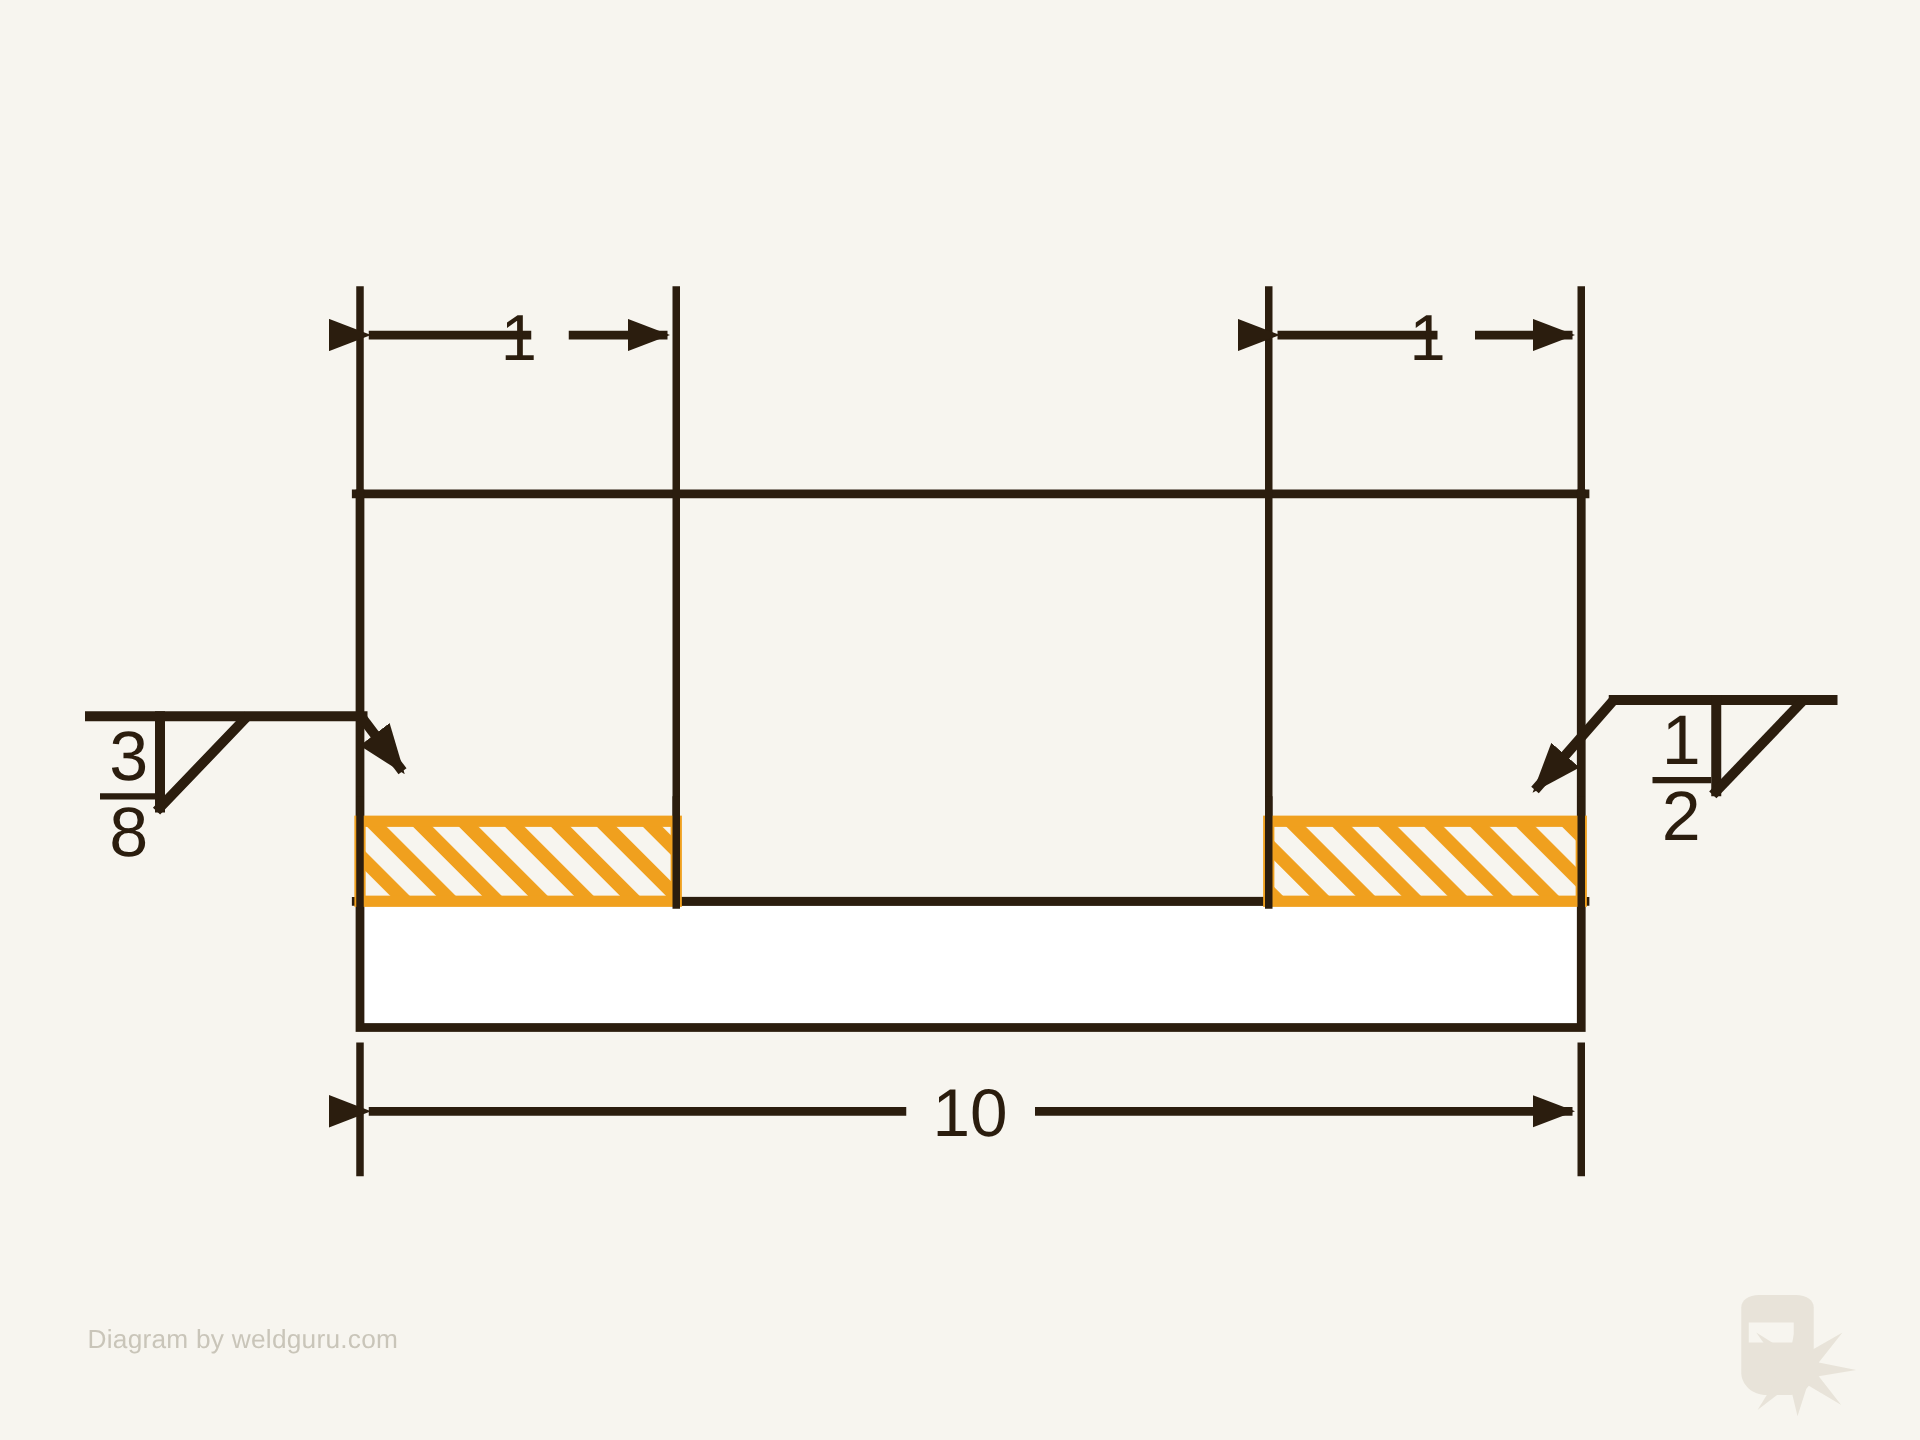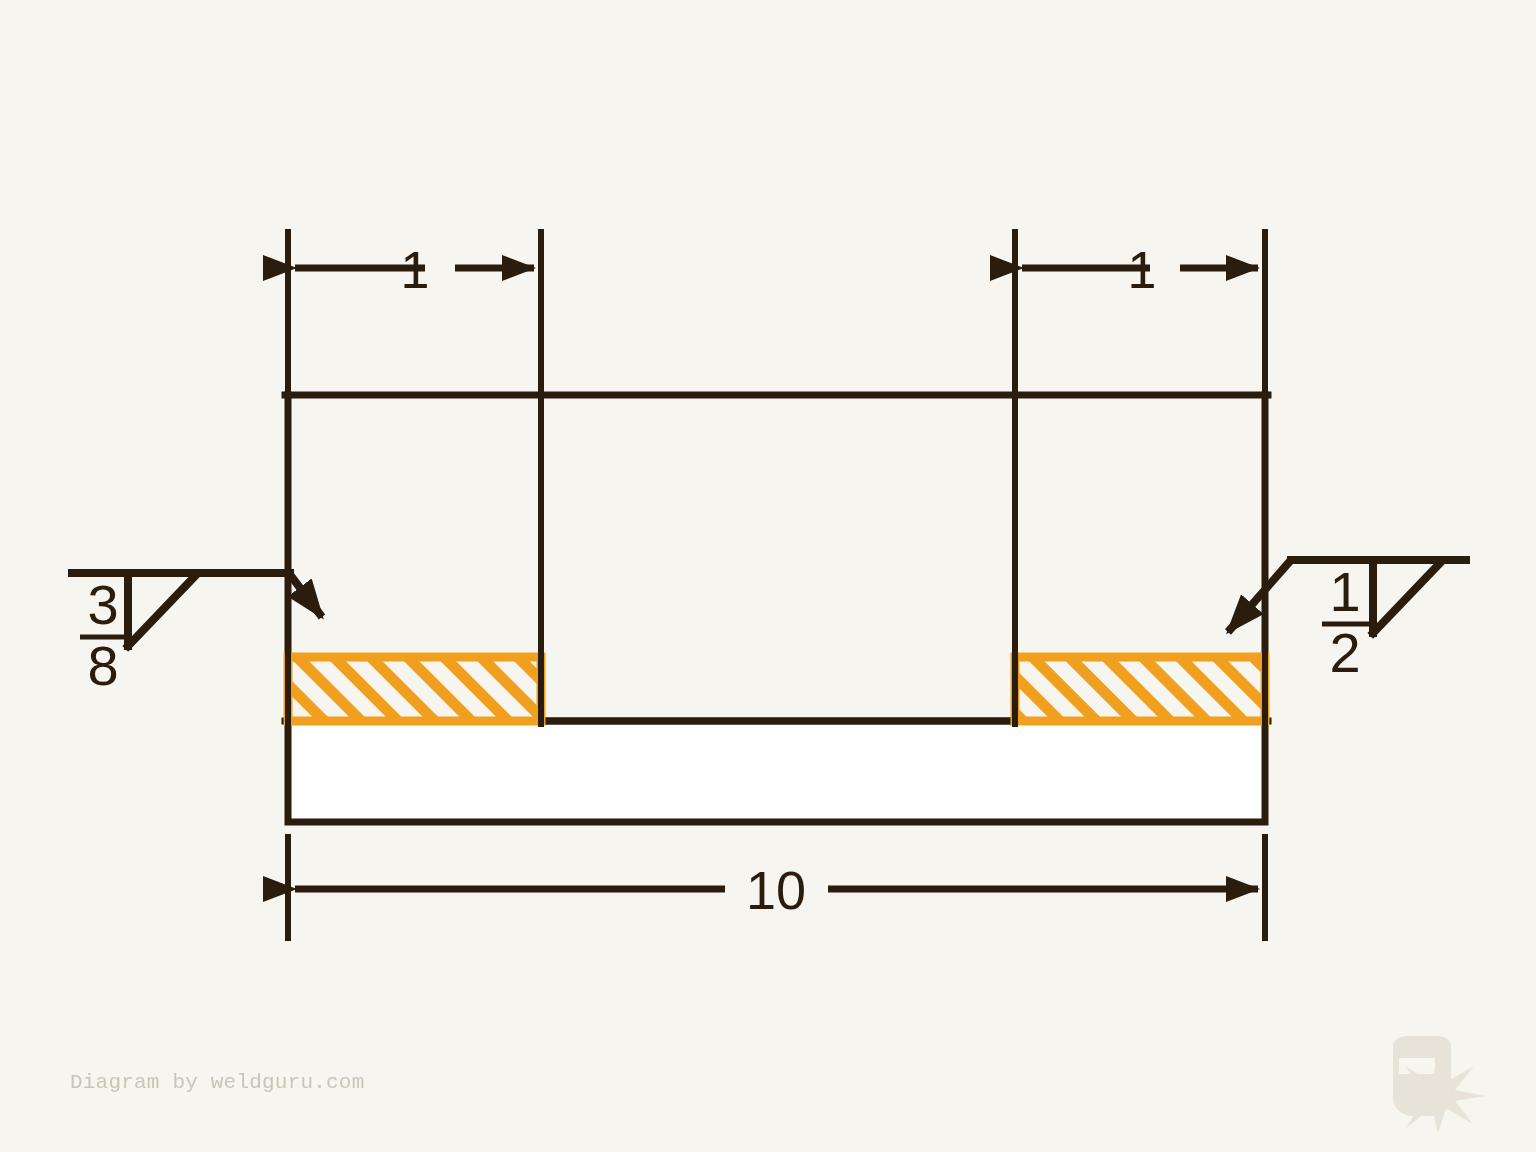--- a/index.html
+++ b/index.html
@@ -27,23 +27,22 @@
     height: 1152px;
     display: block;
   }
   .credit {
     position: absolute;
     left: 70px;
     top: 1060px;
     font-size: 21px;
     color: #c9c5b9;
     letter-spacing: 0.2px;
-    font-family: Liberation Mono, monospace;
+    font-family: Liberation Sans, sans-serif;
     white-space: nowrap;
-    margin-top: 11px;
   }
 </style>
 </head>
 <body>
 
 <div id="stage">
 
   <svg class="diagram" viewBox="0 0 1536 1152">
     <defs>
       <pattern id="weldhatch" width="26" height="26" patternUnits="userSpaceOnUse" patternTransform="rotate(-45)">

